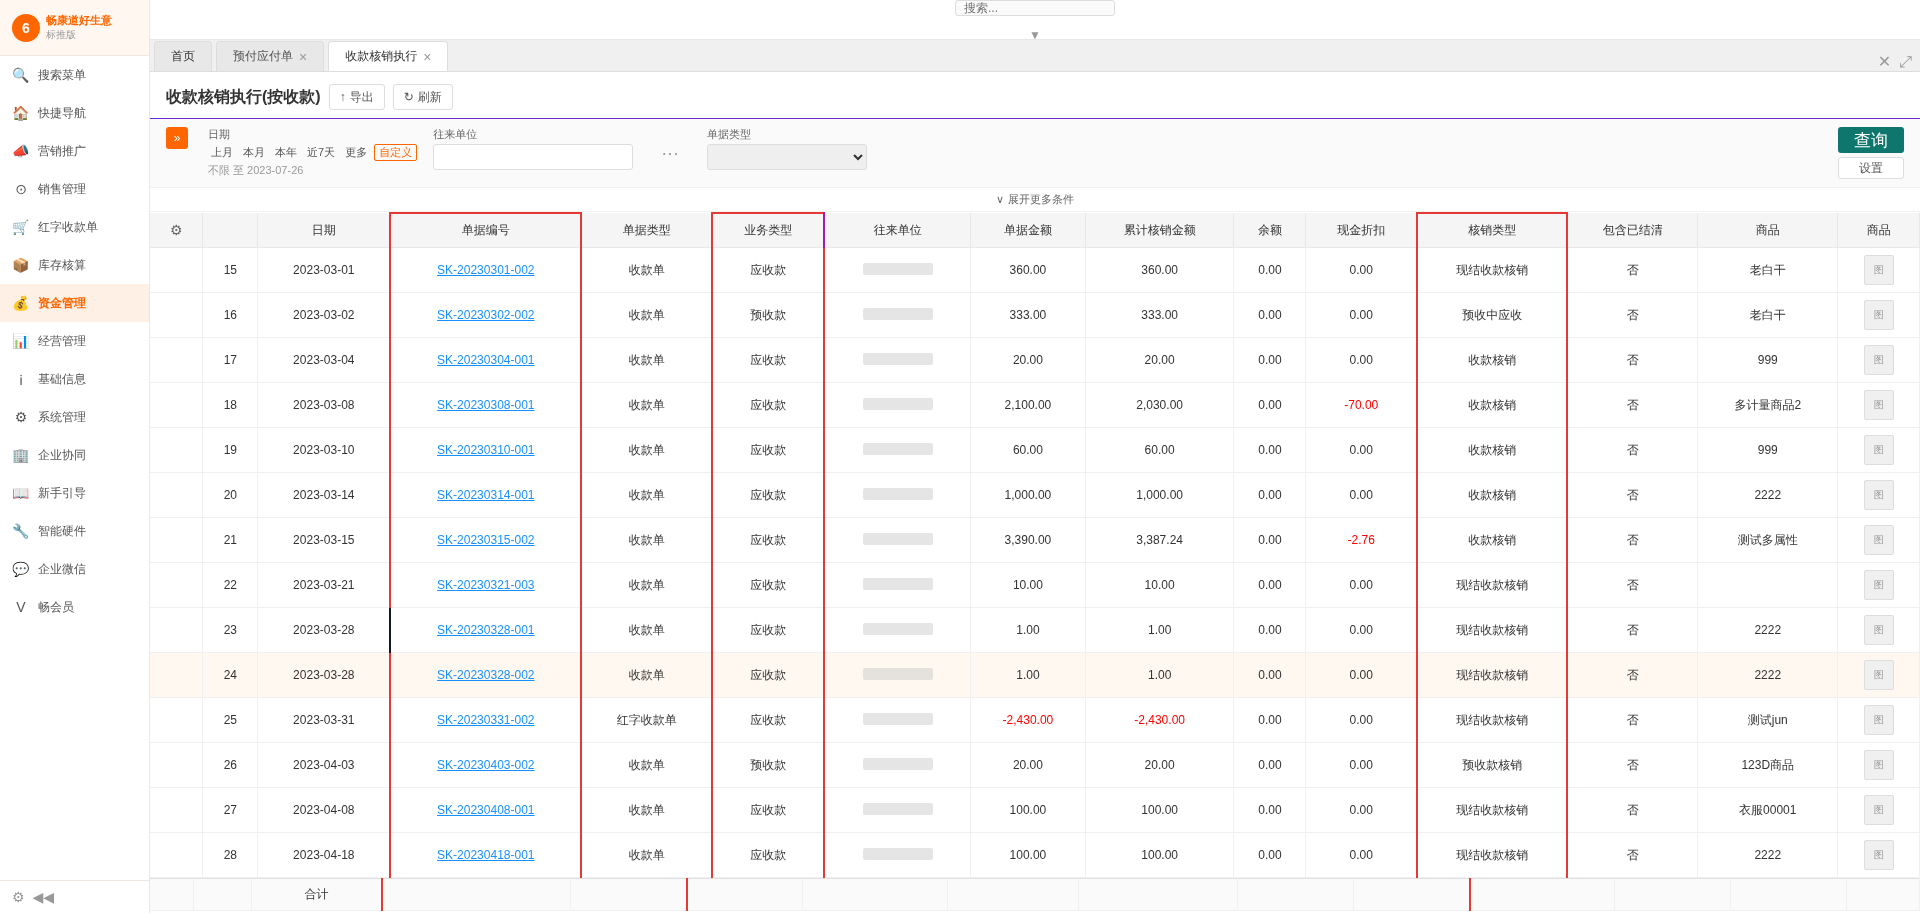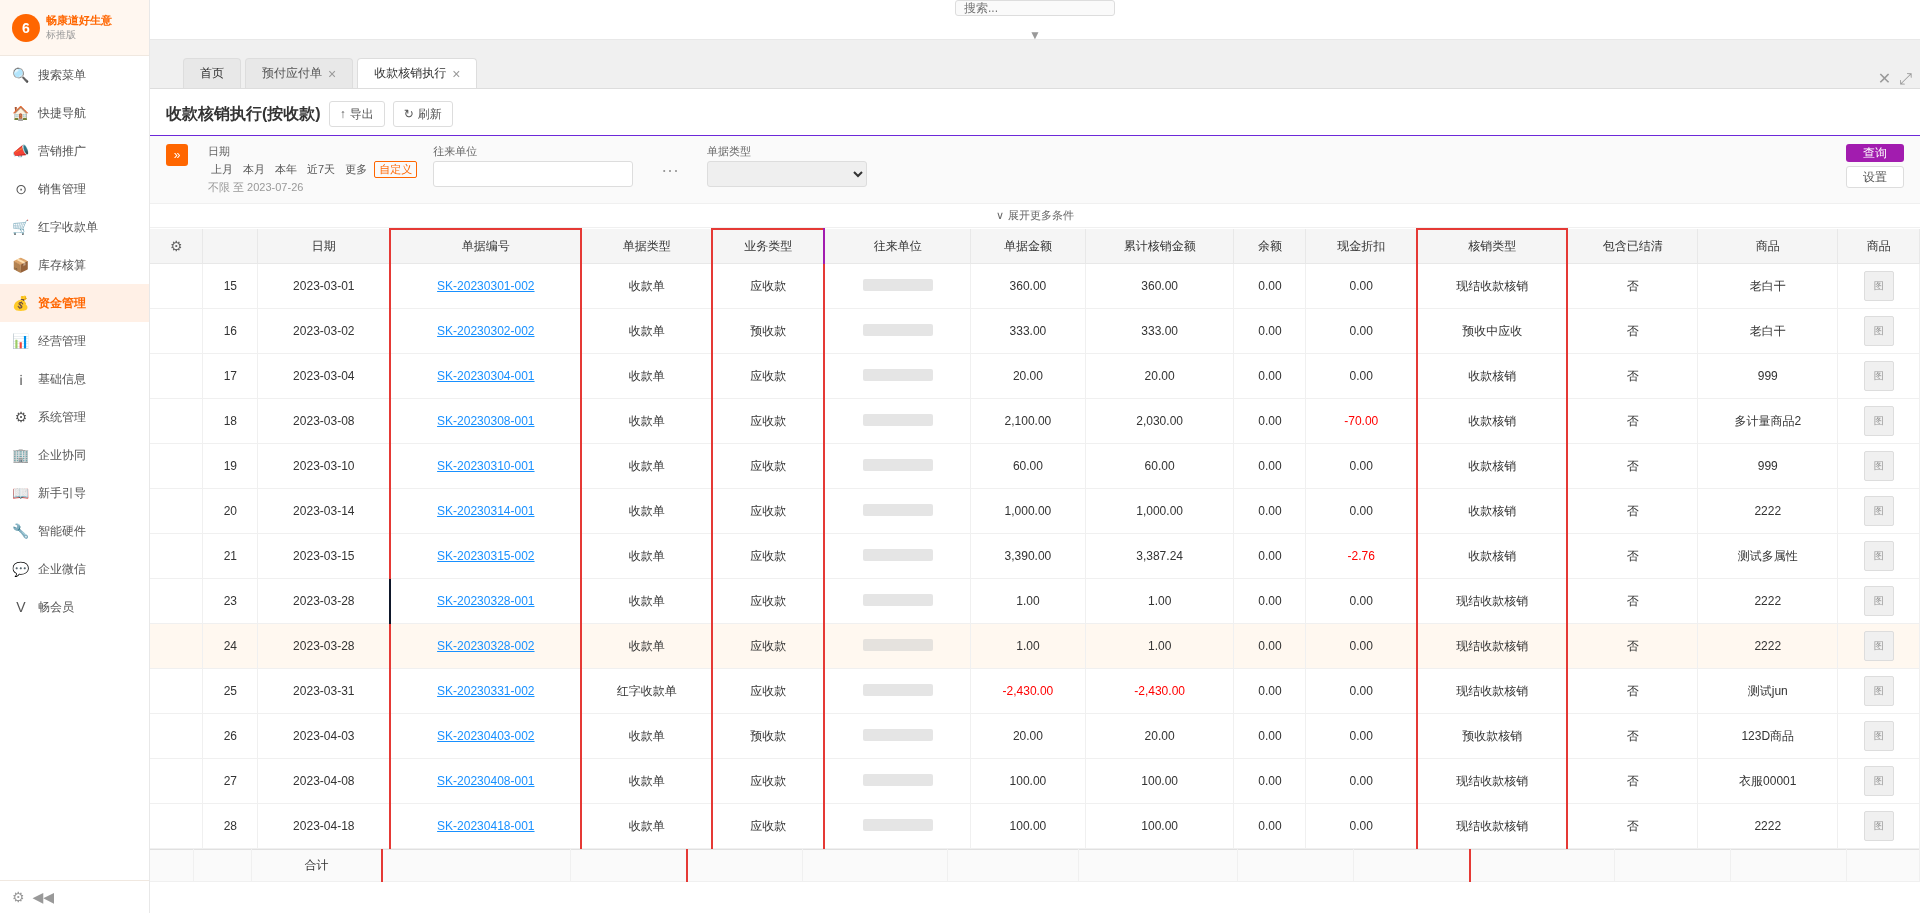--- a/index.html
+++ b/index.html
@@ -26,21 +26,21 @@
     .topbar-gear { color: #666; font-size: 14px; cursor: pointer; }
     .topbar-btn { height: 28px; padding: 4px 14px; background: #f60; color: #fff; border: none; border-radius: 4px; cursor: pointer; font-size: 12px; }
     .topbar-right { margin-left: auto; display: flex; align-items: center; gap: 16px; }
     .topbar-msg { display: flex; align-items: center; gap: 4px; color: #555; font-size: 12px; cursor: pointer; }
     .topbar-msg .badge { background: #f00; color: #fff; border-radius: 8px; font-size: 10px; padding: 0 4px; }
     .topbar-app { display: flex; align-items: center; gap: 4px; color: #555; font-size: 12px; cursor: pointer; }
     .topbar-service { display: flex; align-items: center; gap: 4px; color: #555; font-size: 12px; cursor: pointer; }
     .topbar-user { color: #555; font-size: 12px; cursor: pointer; }
 
     
-    .tabbar { height: 49px; background: #f0f0f0; display: flex; align-items: flex-end; border-bottom: 1px solid #ddd; padding-left: 29px; }
+    .tabbar { height: 32px; background: #f0f0f0; display: flex; align-items: flex-end; border-bottom: 1px solid #ddd; }
     .tab { height: 30px; padding: 0 16px; display: flex; align-items: center; gap: 6px; cursor: pointer; border: 1px solid #ddd; border-bottom: none; border-radius: 4px 4px 0 0; font-size: 12px; color: #555; background: #e8e8e8; margin-left: 4px; }
     .tab.active { background: #fff; color: #333; font-weight: 500; }
     .tab-close { color: #999; font-size: 14px; line-height: 1; }
     .tab-first { color: #333; }
     .tabbar-right { margin-left: auto; display: flex; align-items: center; padding-right: 8px; gap: 8px; }
     .tabbar-right-btn { color: #999; font-size: 16px; cursor: pointer; }
 
     
     .page { flex: 1; overflow: hidden; display: flex; flex-direction: column; background: #fff; }
 
@@ -53,21 +53,21 @@
     .filter-item { display: flex; flex-direction: column; gap: 2px; }
     .filter-label { font-size: 11px; color: #666; }
     .filter-date-row { display: flex; align-items: center; gap: 4px; }
     .filter-date-btn { font-size: 11px; color: #555; cursor: pointer; padding: 1px 3px; }
     .filter-date-custom { font-size: 11px; color: #f60; border: 1px solid #f60; border-radius: 2px; padding: 0 4px; cursor: pointer; }
     .filter-date-range { font-size: 11px; color: #999; }
     .filter-unit-input { width: 200px; height: 26px; border: 1px solid #ddd; border-radius: 3px; padding: 0 8px; font-size: 12px; color: #999; }
     .filter-dots { font-size: 18px; color: #999; cursor: pointer; margin: 0 12px; margin-top: 8px; }
     .filter-type-select { width: 160px; height: 26px; border: 1px solid #ddd; border-radius: 3px; padding: 0 8px; font-size: 12px; color: #333; }
     .filter-actions { display: flex; flex-direction: column; gap: 4px; margin-left: 8px; }
-    .btn-query { height: 18px; padding: 0 16px; background: #a21caf; color: #fff; border: none; border-radius: 3px; cursor: pointer; font-size: 12px; }
+    .btn-query { height: 26px; padding: 0 16px; background: #0f766e; color: #fff; border: none; border-radius: 3px; cursor: pointer; font-size: 17px; }
     .btn-settings { height: 22px; padding: 0 16px; background: #fff; color: #555; border: 1px solid #ddd; border-radius: 3px; cursor: pointer; font-size: 12px; }
 
     
     .expand-more { text-align: center; padding: 4px; border-bottom: 1px solid #f0f0f0; }
     .expand-more-btn { font-size: 11px; color: #666; cursor: pointer; display: inline-flex; align-items: center; gap: 4px; }
 
     
     .table-container { flex: 1; overflow: auto; position: relative; }
     table { width: 100%; border-collapse: collapse; font-size: 12px; }
     thead tr { background: #f5f5f5; position: sticky; top: 0; z-index: 10; }
@@ -400,20 +400,37 @@
     <td>3,387.24</td>
     <td>0.00</td>
     <td class="negative">-2.76</td>
     <td style="border-left:2px solid #e53935; border-right:2px solid #e53935;">收款核销</td>
     <td>否</td>
     <td>测试多属性</td>
     <td><div class="img-thumb">图</div></td>
   </tr>
             <tr>
     <td></td>
+    <td>22</td>
+    <td>2023-03-21</td>
+    <td style="border-left:2px solid #e53935; border-right:2px solid #e53935;"><a class="link-cell">SK-20230321-003</a></td>
+    <td>收款单</td>
+    <td style="border-left:2px solid #e53935; border-right:2px solid #e53935;">应收款</td>
+    <td><span style="display:inline-block;width:70px;height:12px;background:#ccc;border-radius:2px;opacity:0.5;"></span></td>
+    <td>10.00</td>
+    <td>10.00</td>
+    <td>0.00</td>
+    <td>0.00</td>
+    <td style="border-left:2px solid #e53935; border-right:2px solid #e53935;">现结收款核销</td>
+    <td>否</td>
+    <td></td>
+    <td><div class="img-thumb">图</div></td>
+  </tr>
+            <tr>
+    <td></td>
     <td>23</td>
     <td>2023-03-28</td>
     <td style="border-left:2px solid #0f172a; border-right:2px solid #e53935;"><a class="link-cell">SK-20230328-001</a></td>
     <td>收款单</td>
     <td style="border-left:2px solid #e53935; border-right:2px solid #e53935;">应收款</td>
     <td><span style="display:inline-block;width:70px;height:12px;background:#ccc;border-radius:2px;opacity:0.5;"></span></td>
     <td>1.00</td>
     <td>1.00</td>
     <td>0.00</td>
     <td>0.00</td>

